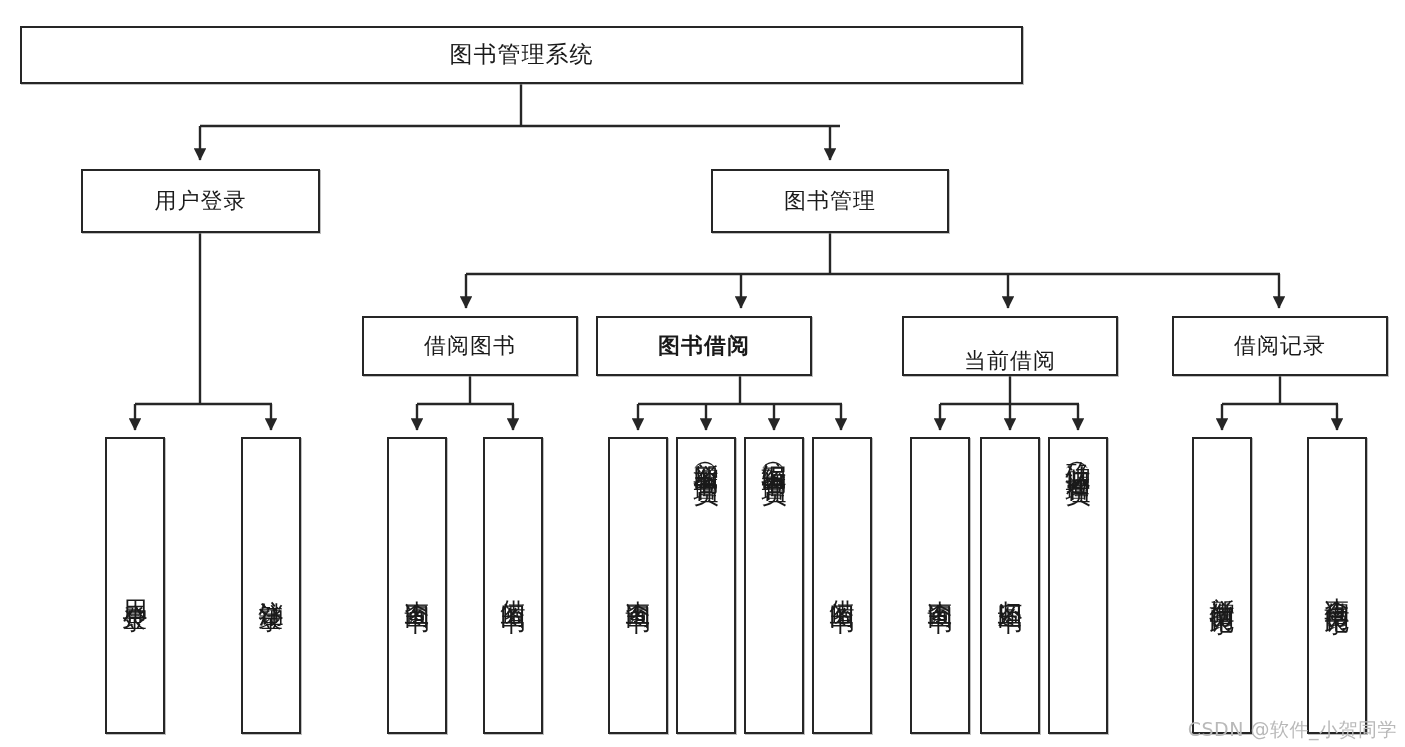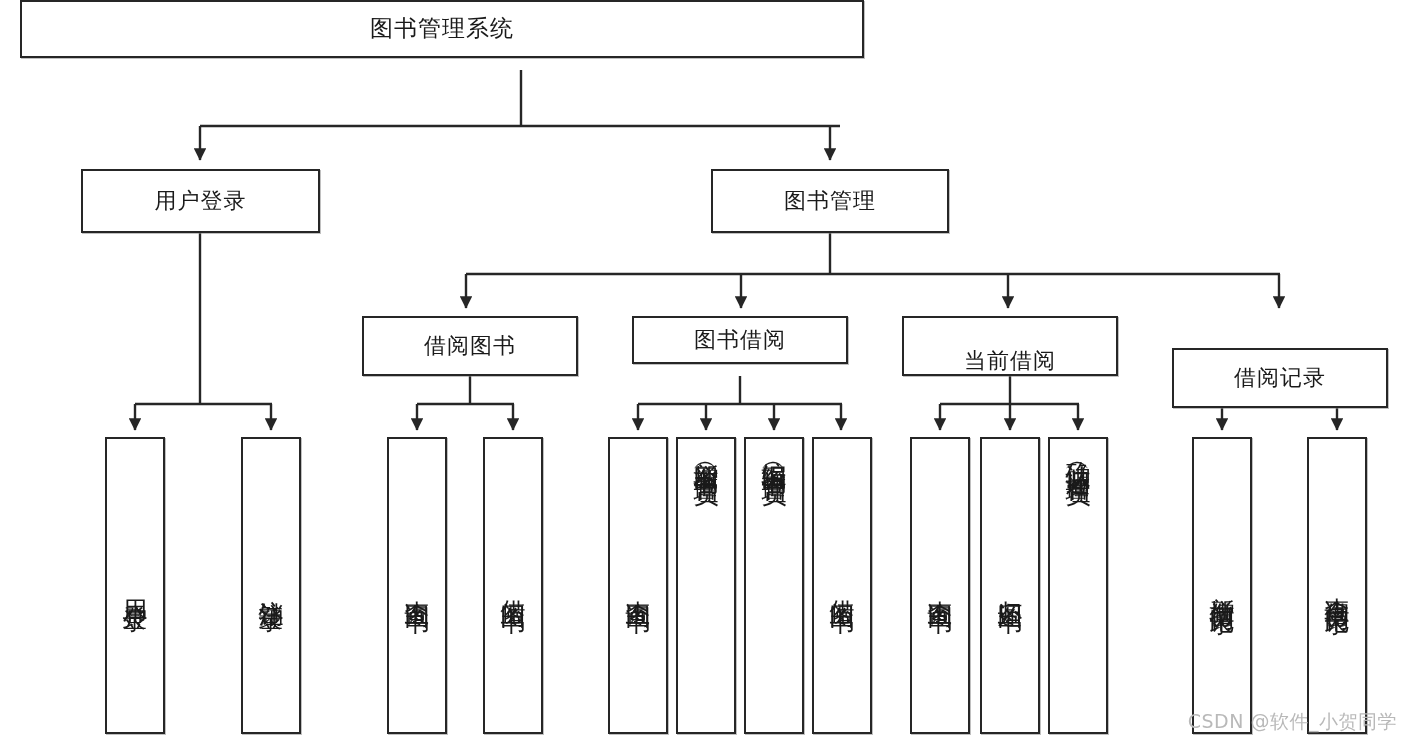--- a/index.html
+++ b/index.html
@@ -60,21 +60,21 @@
     letter-spacing: 3px;
     line-height: 1;
     white-space: nowrap;
   }
   
   .v-node.packed { padding-top: 3px; }
   .v-node.centered { align-items: center; padding-top: 0; }
   #watermark {
     position: absolute;
     right: 8px;
-    bottom: 12px;
+    bottom: 4px;
     font-size: 19px;
     color: #b9b9b9;
     letter-spacing: 0.5px;
     white-space: nowrap;
     z-index: 5;
     font-family: "DejaVu Sans", "Liberation Sans", sans-serif;
   }
 </style>
 </head>
 <body>
@@ -124,45 +124,45 @@
       <path d="M 1010 404 L 1010 430" marker-end="url(#arw)"></path>
       <path d="M 1078 404 L 1078 430" marker-end="url(#arw)"></path>
 
       <path d="M 1280 376 L 1280 404"></path>
       <path d="M 1222 404 L 1338 404"></path>
       <path d="M 1222 404 L 1222 430" marker-end="url(#arw)"></path>
       <path d="M 1337 404 L 1337 430" marker-end="url(#arw)"></path>
     </g>
   </svg>
 
-  <div class="node h-node root" style="left:20px; top:0; width:844px; height:58px;align-items:center;">
+  <div class="node h-node root" style="left:20px; top:26px; width:1003px; height:58px;align-items:center;">
     <span class="cap">图书管理系统</span>
   </div>
 
   <div class="node h-node" style="left:81px; top:169px; width:239px; height:64px;">
     <span class="cap">用户登录</span>
   </div>
 
   <div class="node h-node" style="left:711px; top:169px; width:238px; height:64px;">
     <span class="cap">图书管理</span>
   </div>
 
   <div class="node h-node" style="left:362px; top:316px; width:216px; height:60px;">
     <span class="cap">借阅图书</span>
   </div>
 
-  <div class="node h-node" style="left:632px; top:316px; width:216px; height:48px;">
+  <div class="node h-node" style="left:596px; top:316px; width:216px; height:60px;font-weight:bold;">
     <span class="cap">图书借阅</span>
   </div>
 
   <div class="node h-node" style="left:902px; top:316px; width:216px; height:60px;align-items:flex-end;">
     <span class="cap">当前借阅</span>
   </div>
 
-  <div class="node h-node" style="left:1172px; top:316px; width:216px; height:60px;margin-top:32px;">
+  <div class="node h-node" style="left:1172px; top:316px; width:216px; height:60px;">
     <span class="cap">借阅记录</span>
   </div>
 
   <div class="node v-node centered" style="left:105px; top:437px; width:60px; height:297px;">
     <span class="cap">用户登录</span>
   </div>
   <div class="node v-node centered" style="left:241px; top:437px; width:60px; height:297px;">
     <span class="cap">注销登录</span>
   </div>
 

